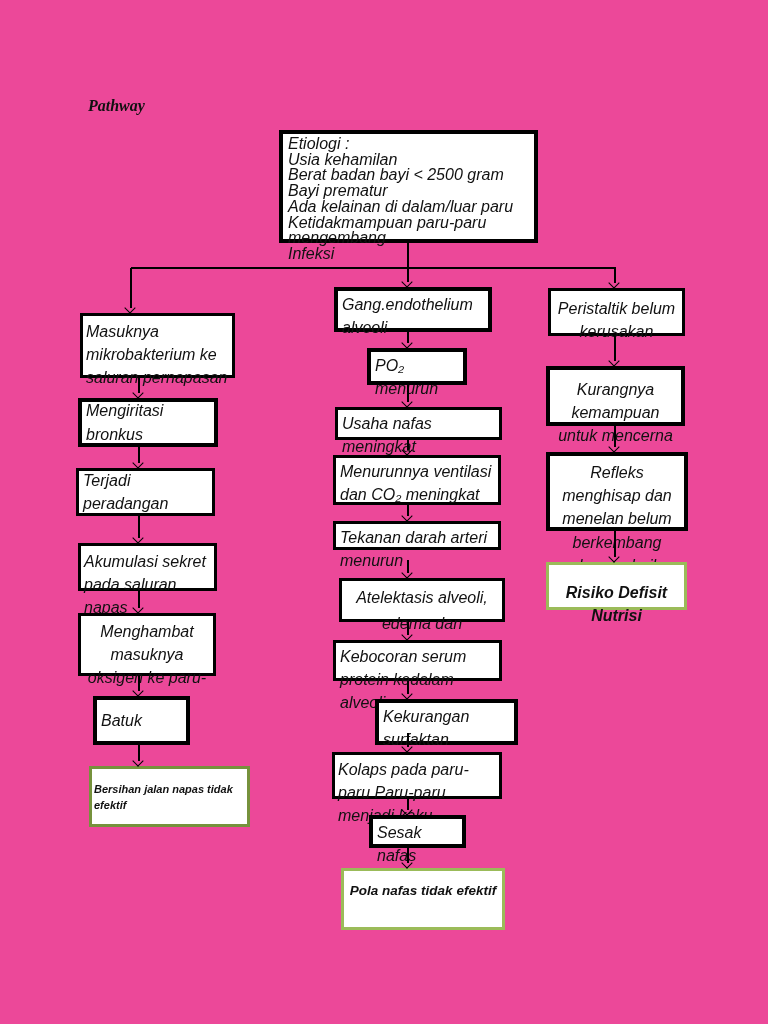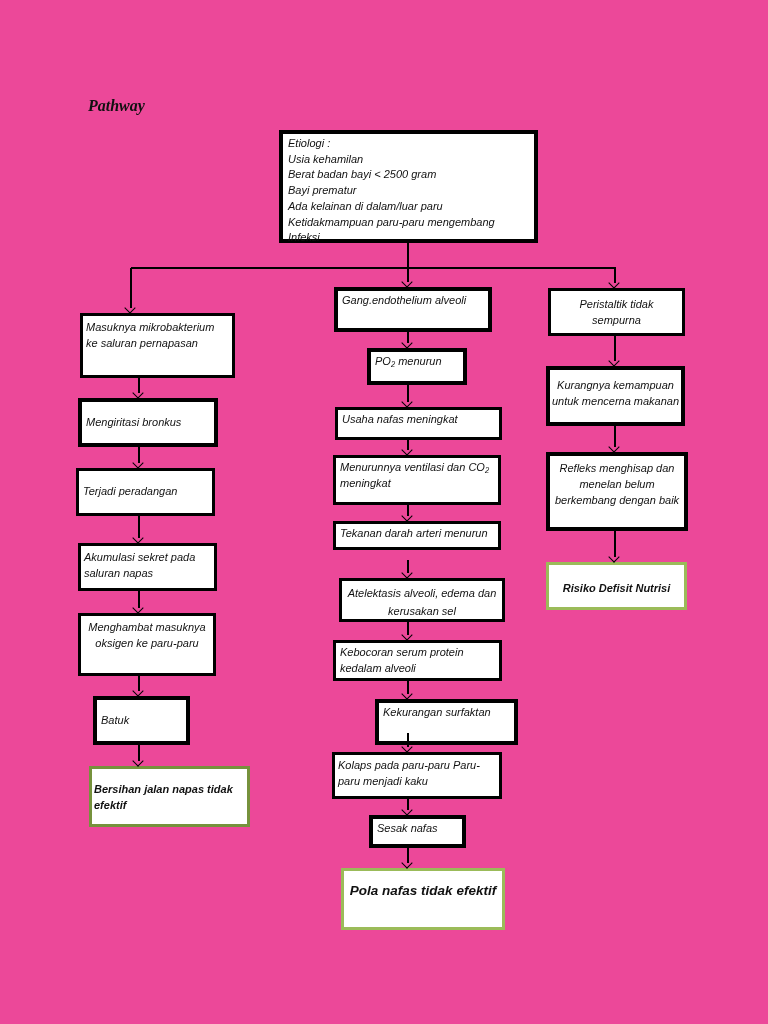--- a/index.html
+++ b/index.html
@@ -9,21 +9,21 @@
     overflow:hidden;
     font-style:italic;
   }
   #title {
     position:absolute; left:88px; top:97px;
     font-family:"Liberation Serif","DejaVu Serif",serif;
     font-weight:bold; font-size:16px; color:#111;
   }
   .box {
     position:absolute; box-sizing:border-box; background:#fff;
-    border:3px solid #000; font-size:11px; line-height:1.45;
+    border:3px solid #000; font-size:16px; line-height:1.45;
     padding:2px 4px; color:#111;
   }
   .center { text-align:center; }
   .vcenter { display:flex; align-items:center; }
   .green1 { border:3px solid #76923C; font-weight:bold; }
   .green2 { border:3px solid #9BBB59; font-weight:bold; }
 
   
   #box-e  { left:279px; top:130px; width:259px; height:113px; border-width:4px; line-height:15.7px; padding:2px 5px; }
 
@@ -106,21 +106,21 @@
   <div class="box" id="box-m3">Usaha nafas meningkat</div>
   <div class="box" id="box-m4">Menurunnya ventilasi dan CO₂ meningkat</div>
   <div class="box" id="box-m5">Tekanan darah arteri menurun</div>
   <div class="box center" id="box-m6">Atelektasis alveoli, edema dan kerusakan sel</div>
   <div class="box" id="box-m7">Kebocoran serum protein kedalam alveoli</div>
   <div class="box" id="box-m8">Kekurangan surfaktan</div>
   <div class="box" id="box-m9">Kolaps pada paru-paru Paru-paru menjadi kaku</div>
   <div class="box" id="box-m10">Sesak nafas</div>
   <div class="box green2 center" id="box-m11" style="border-color: rgb(155, 187, 89);">Pola nafas tidak efektif</div>
 
-  <div class="box center" id="box-r1">Peristaltik tidak sempurna</div>
+  <div class="box center" id="box-r1">Peristaltik belum kerusakan</div>
   <div class="box center" id="box-r2">Kurangnya kemampuan untuk mencerna makanan</div>
   <div class="box center" id="box-r3">Refleks menghisap dan menelan belum berkembang dengan baik</div>
   <div class="box green2" id="box-r4" style="border-color: rgb(155, 187, 89); text-align: center;">Risiko Defisit Nutrisi</div>
 
 <div class="arrow" style="left: 126px; top: 268px; height: 43px;">
       <span class="shaft"></span>
       <span class="head"></span>
     </div>
     <div class="arrow" style="left: 403px; top: 268px; height: 17px;">
       <span class="shaft"></span>

